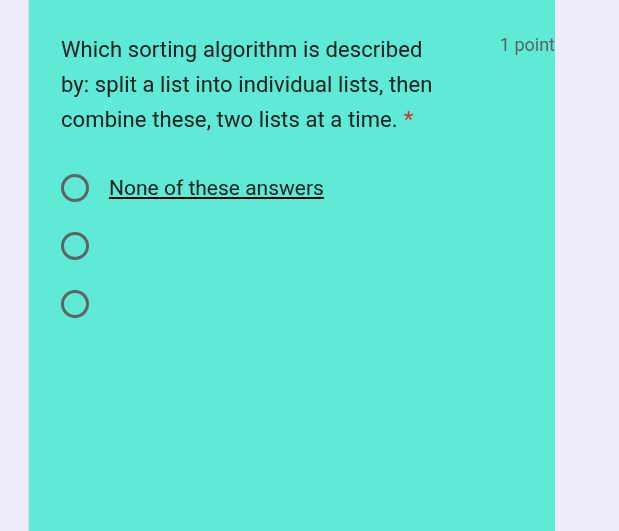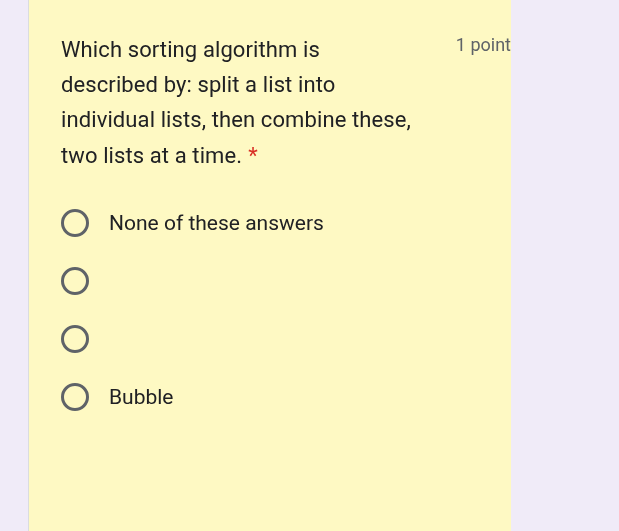--- a/index.html
+++ b/index.html
@@ -8,25 +8,25 @@
       box-sizing: border-box;
     }
     body {
       font-family: 'Google Sans', Roboto, Arial, sans-serif;
       background: #f0ebf8;
       width: 619px;
       height: 531px;
       overflow: hidden;
     }
     .card {
-      background: #fef9c3;
+      background: #5eead4;
       border-radius: 8px;
       margin: 0 0 0 28px;
       padding: 32px 0 32px 32px;
-      width: 483px;
+      width: 527px;
       border: 1px solid #dadce0;
       border-right: none;
       border-top: none;
       border-bottom: none;
       border-radius: 0;
       height: 531px;
     }
     .question-header {
       display: flex;
       align-items: flex-start;
@@ -49,20 +49,21 @@
       color: #5f6368;
       font-size: 18px;
       white-space: nowrap;
       padding-top: 2px;
       margin-left: 36px;
     }
     .options {
       display: flex;
       flex-direction: column;
       gap: 30px;
+      text-decoration: underline;
     }
     .option {
       display: flex;
       align-items: center;
       gap: 20px;
       cursor: pointer;
     }
     .radio {
       width: 28px;
       height: 28px;
@@ -90,18 +91,14 @@
     <label class="option">
       <span class="radio"></span>
       <span class="option-label">None of these answers</span>
     </label>
     <label class="option">
       <span class="radio"></span>
     </label>
     <label class="option">
       <span class="radio"></span>
     </label>
-    <label class="option">
-      <span class="radio"></span>
-      <span class="option-label">Bubble</span>
-    </label>
   </div>
 </div>
 
 </body></html>

